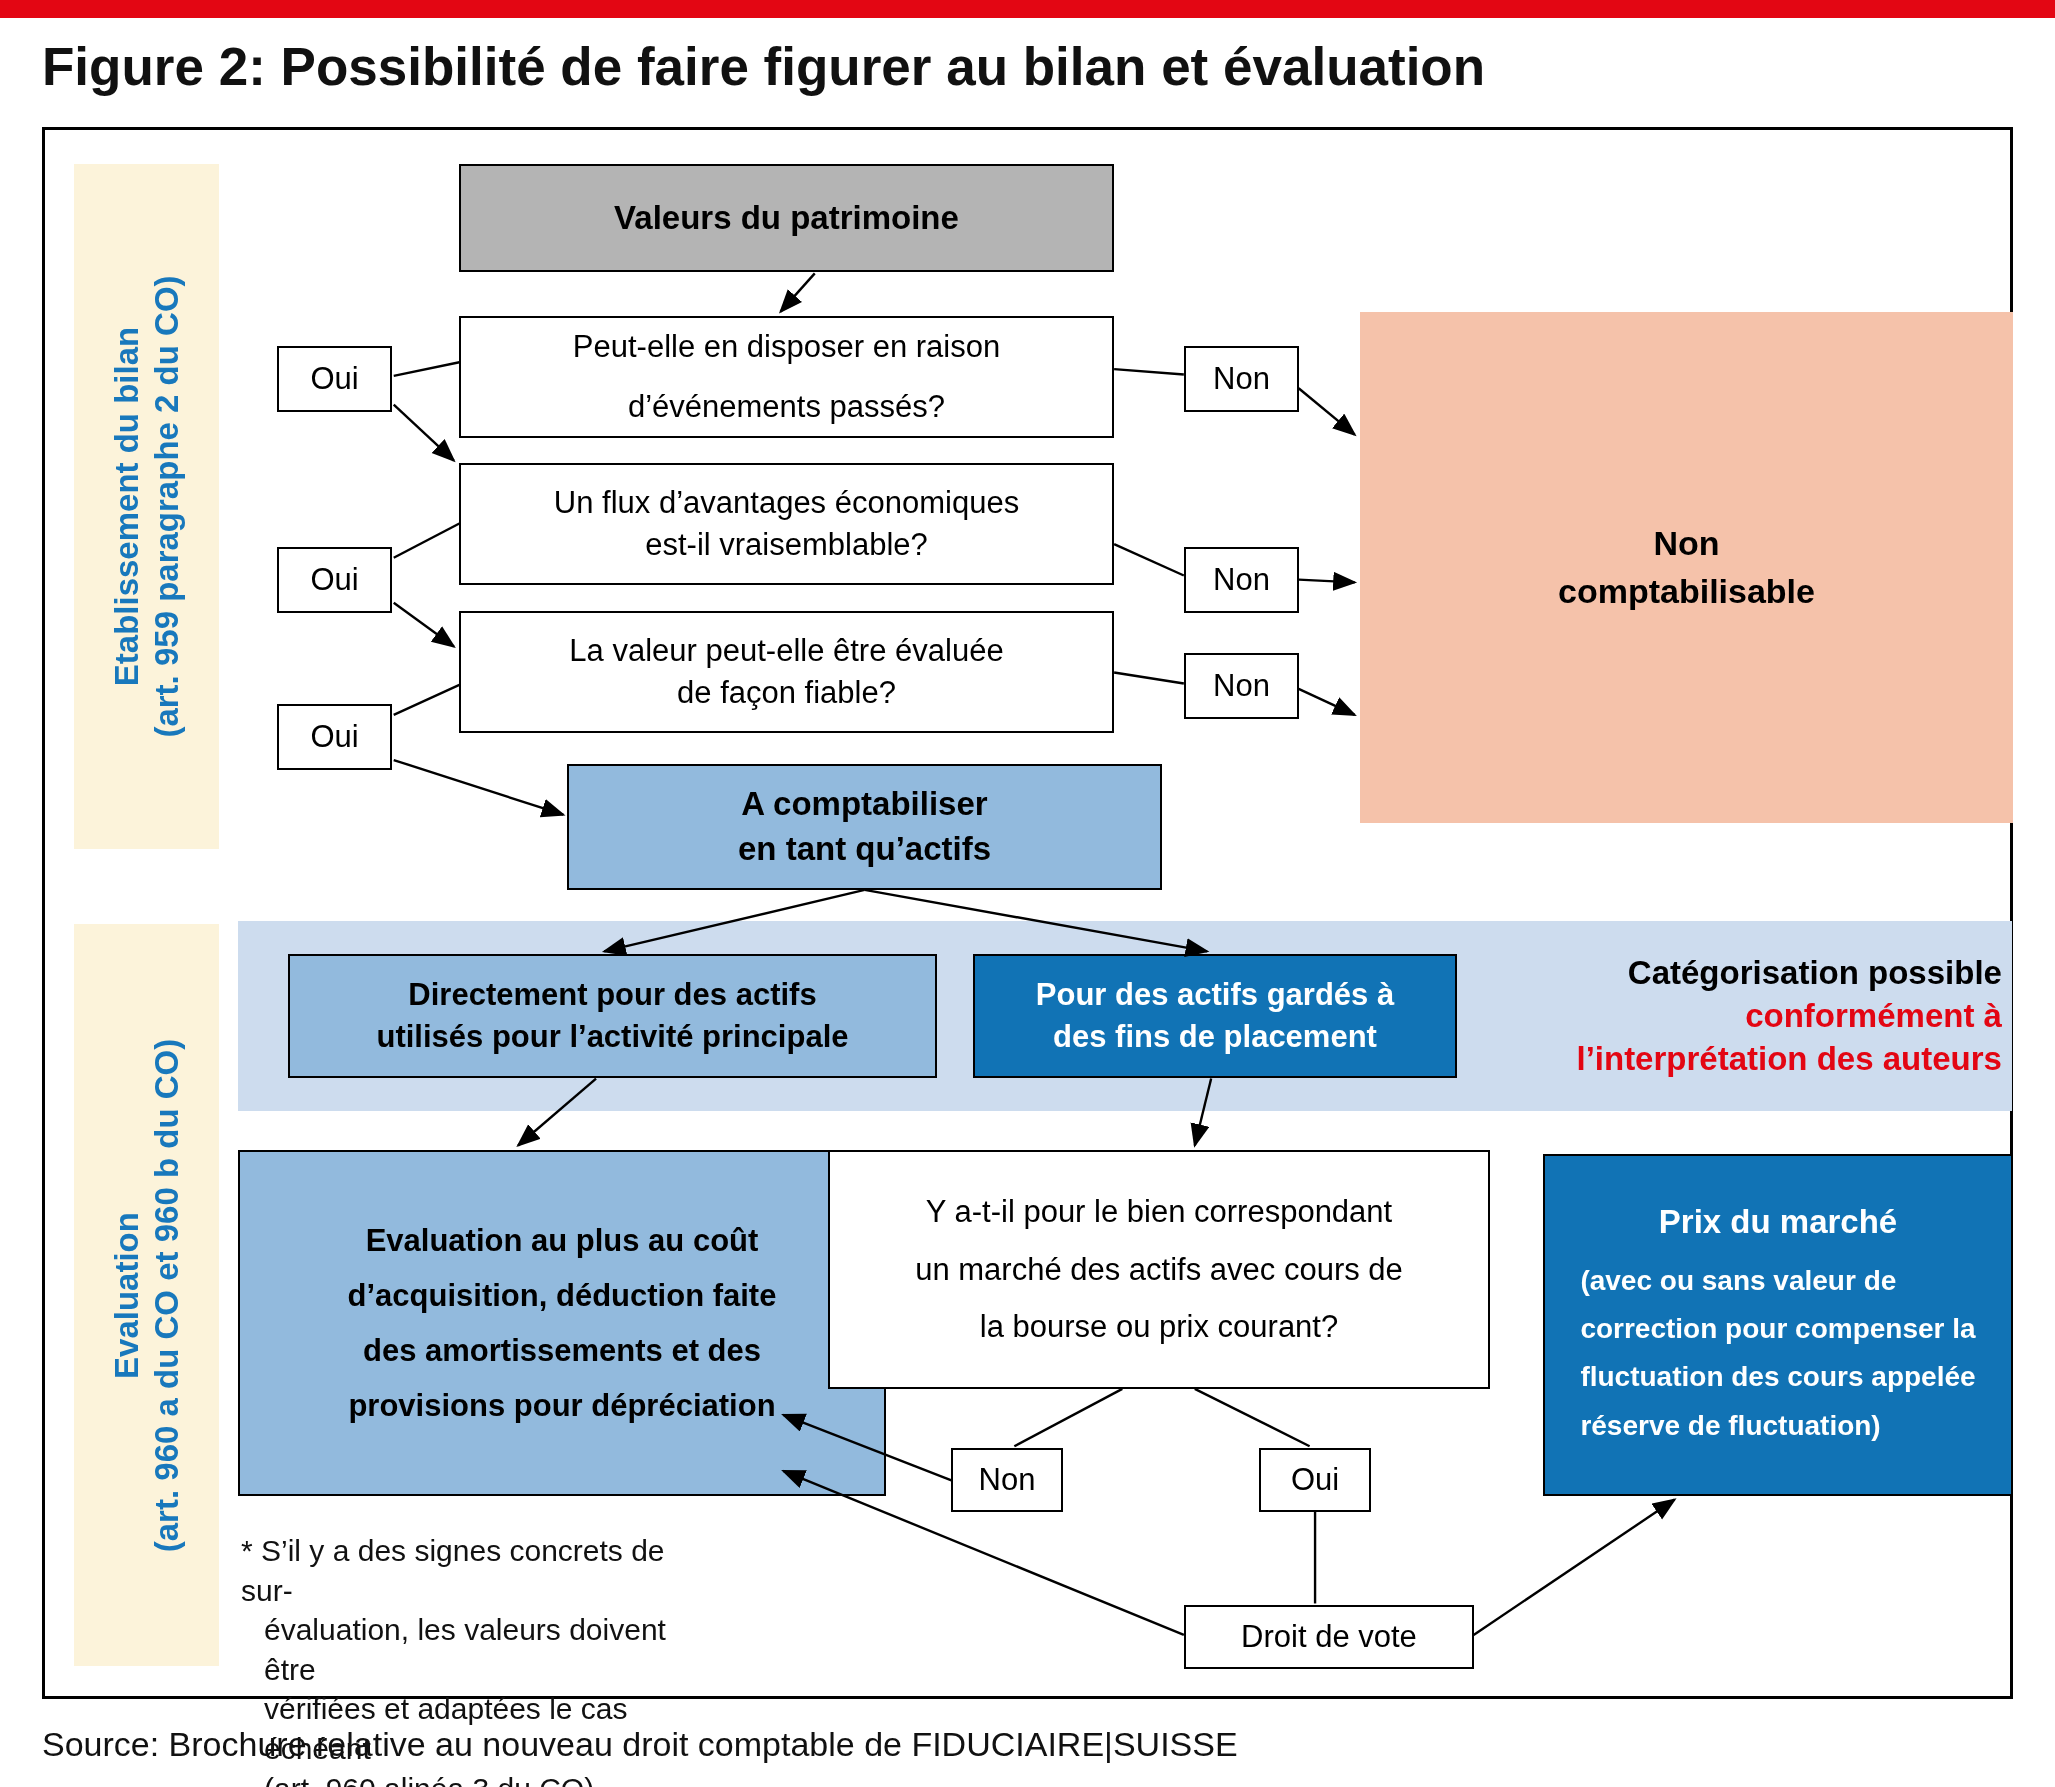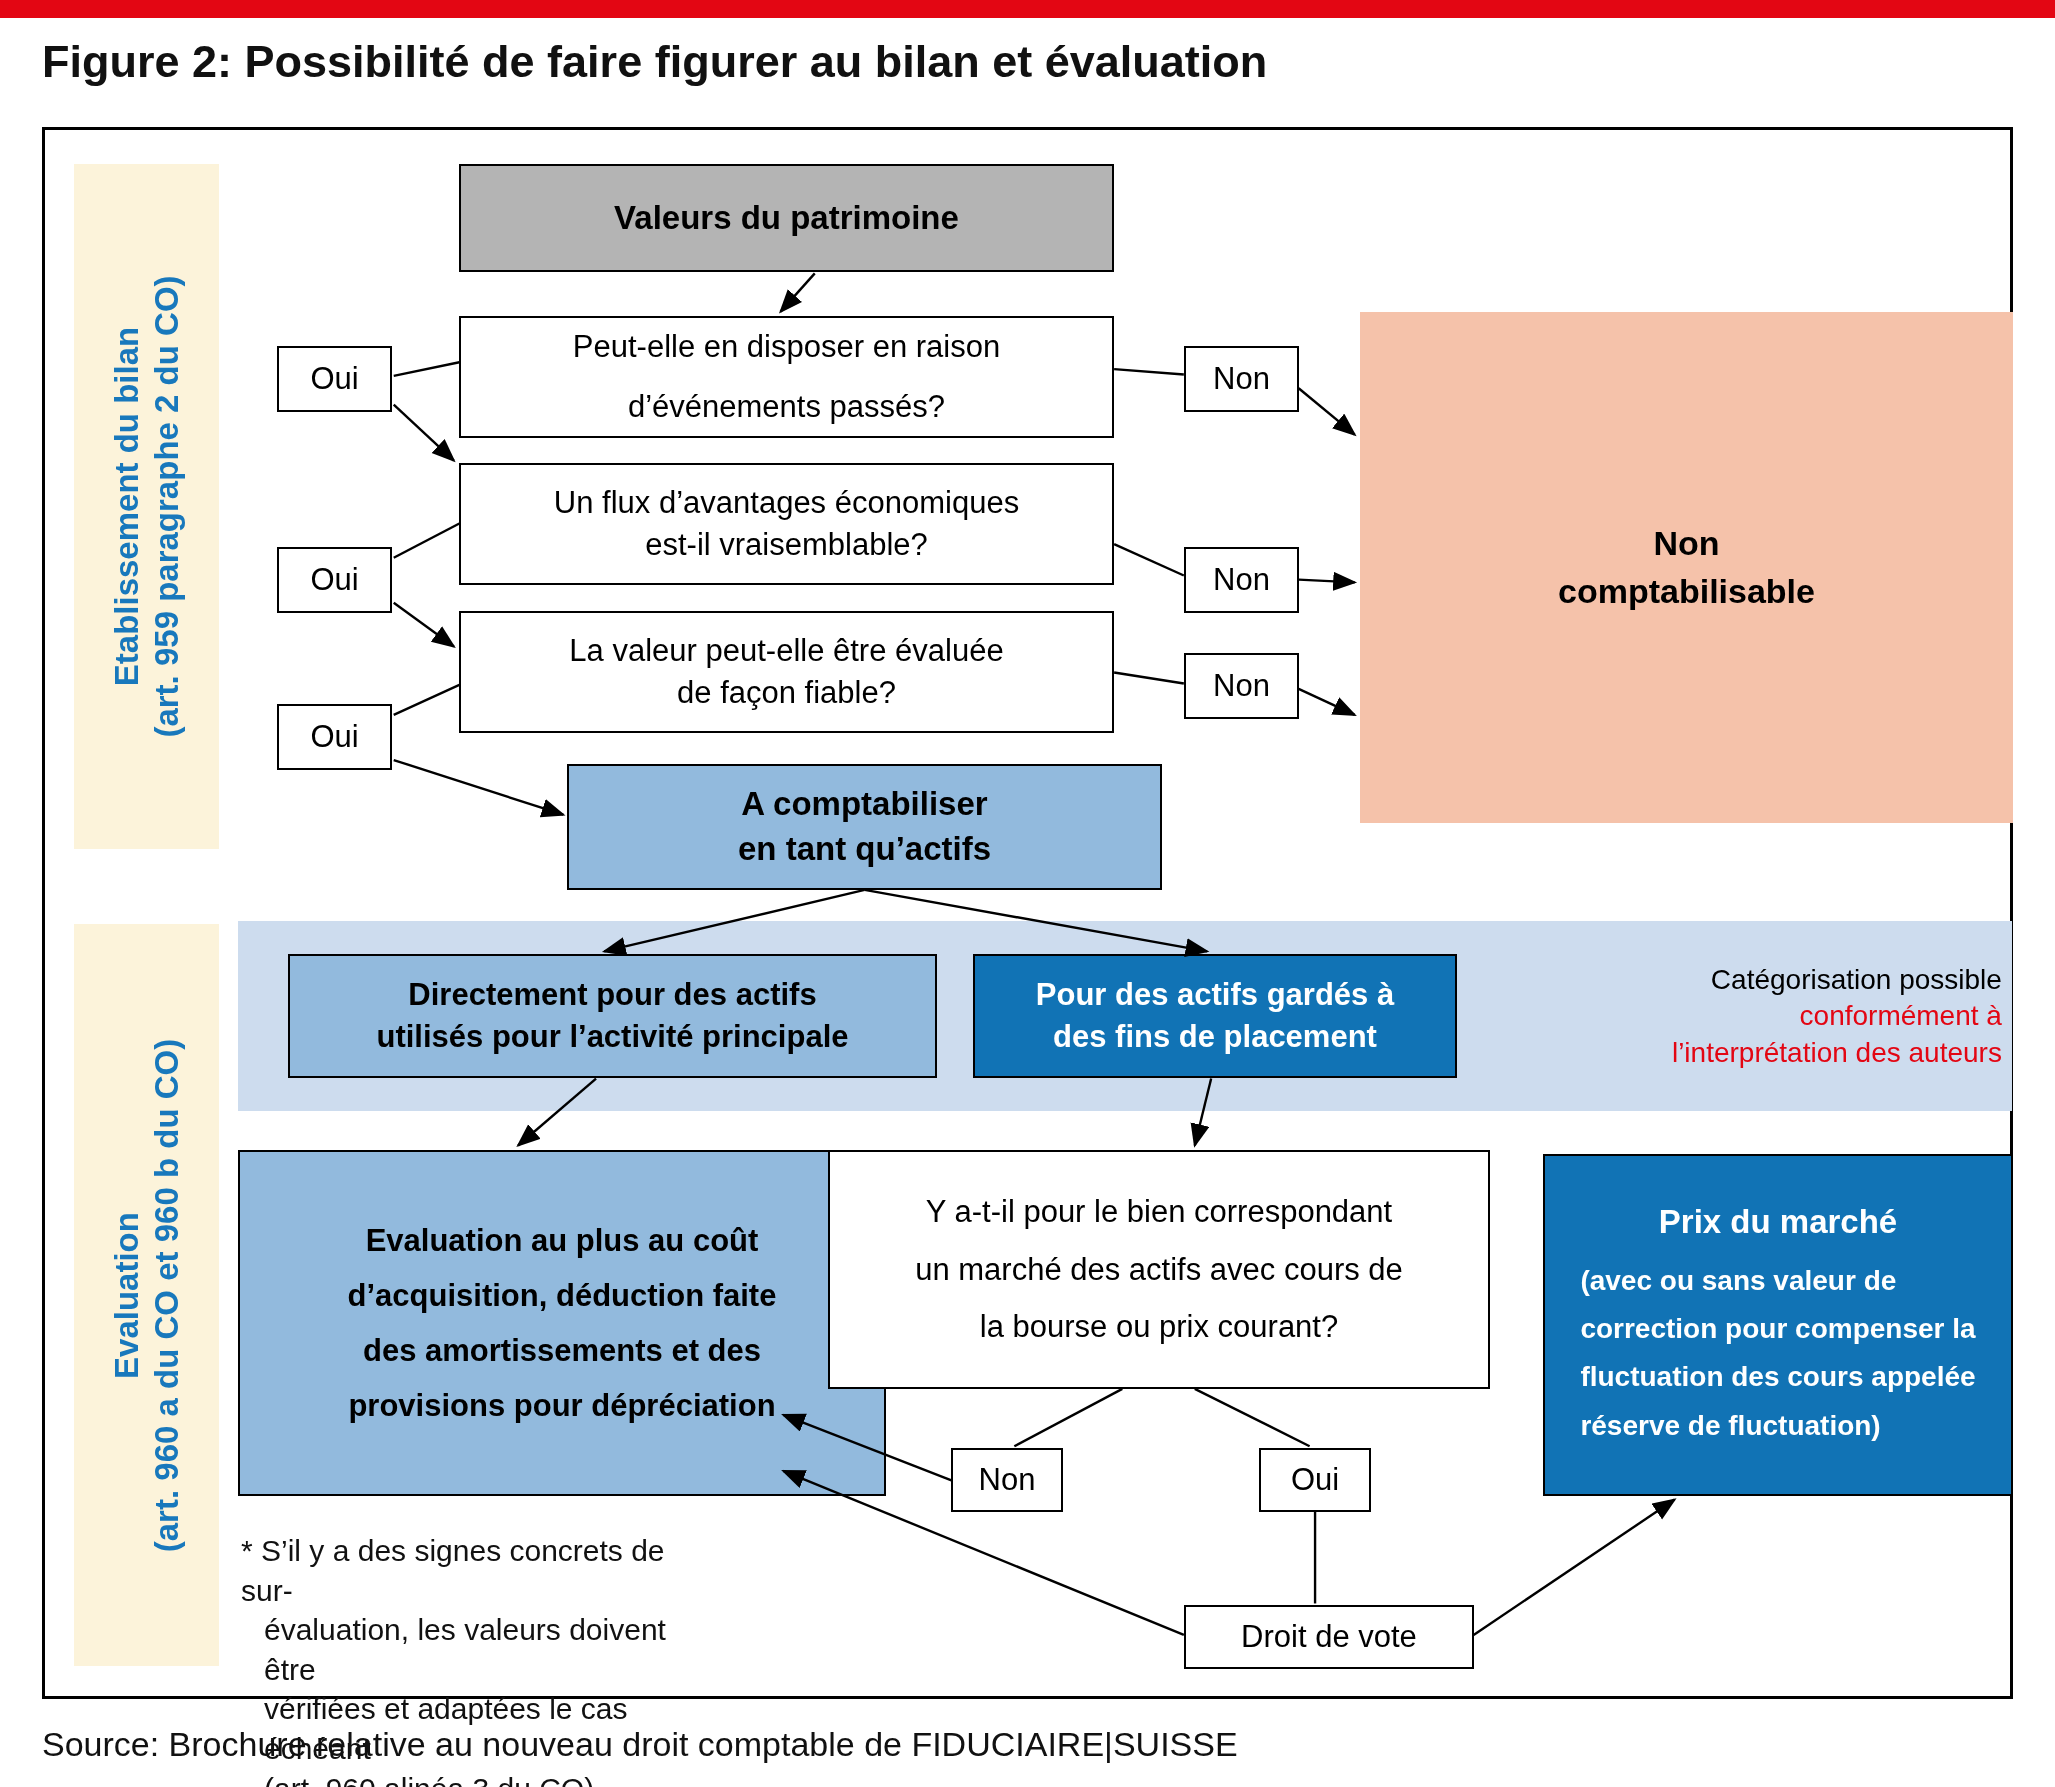--- a/index.html
+++ b/index.html
@@ -9,21 +9,21 @@
   }
   .abs{position:absolute;box-sizing:border-box;}
   .box{
     position:absolute;box-sizing:border-box;border:2.7px solid #000;background:#fff;
     display:flex;flex-direction:column;align-items:center;justify-content:center;
     text-align:left;line-height:1.35;
   }
   .fillonly{border:none;}
 
   #topbar{left:0;top:0;width:2056px;height:18px;background:var(--accent-red,#e30613);}
-  #title{left:42px;top:36px;width:1777px;font-size:45px;font-weight:bold;color:#111;}
+  #title{left:42px;top:36px;width:1777px;font-size:53px;font-weight:bold;color:#111;}
   #frame{left:42px;top:127px;width:1971px;height:1572px;border:3.4px solid #000;background:transparent;}
 
   #cream-bilan{left:74px;top:164px;width:145px;height:685px;background:var(--cream,#fcf3da);}
   #cream-eval{left:74px;top:924px;width:145px;height:742px;background:var(--cream,#fcf3da);}
   .vlabel{
     position:absolute;display:flex;flex-direction:column;align-items:center;justify-content:center;
     transform:rotate(-90deg);color:var(--sidebar-blue,#1878bc);font-weight:bold;font-size:33px;line-height:1.2;text-align:center;
   }
   #vlabel-bilan{left:-196px;top:434px;width:685px;height:145px;}
   #vlabel-eval{left:-225px;top:1223px;width:742px;height:145px;}
@@ -36,21 +36,21 @@
   #non1{left:1184px;top:346px;} #non2{left:1184px;top:547px;} #non3{left:1184px;top:653px;}
 
   #salmon{left:1360px;top:312px;width:653px;height:511px;background:var(--salmon,#f5c2aa);font-size:34px;font-weight:bold;line-height:1.4;}
   #assets{left:567px;top:764px;width:595px;height:126px;background:var(--mid-blue,#92badd);font-size:33px;font-weight:bold;}
 
   #band{left:238px;top:921px;width:1774px;height:190px;background:var(--band-blue,#cddcee);}
   #direct{left:272px;top:954px;width:649px;height:124px;background:var(--mid-blue,#92badd);font-size:31px;font-weight:bold;margin-left:16px;}
   #invest{left:973px;top:954px;width:484px;height:124px;background:var(--dark-blue,#1173b5);color:#fff;font-size:31px;font-weight:bold;}
   #catnote{
     left:1476px;top:955px;width:530px;height:123px;display:flex;flex-direction:column;justify-content:center;
-    text-align:right;font-size:28px;font-weight:normal;line-height:1.3;padding-right:4.1px;
+    text-align:right;font-size:33px;font-weight:bold;line-height:1.3;padding-right:4.1px;
   }
   #catnote .red{color:var(--accent-red,#e30613);}
 
   #costbox{left:238px;top:1150px;width:648px;height:346px;background:var(--mid-blue,#92badd);font-size:31px;font-weight:bold;line-height:1.78;}
   #marketq{left:828px;top:1150px;width:662px;height:239px;font-size:31px;line-height:1.85;}
   #pricebox{left:1543px;top:1154px;width:470px;height:342px;background:var(--dark-blue,#1173b5);color:#fff;}
   #pricebox .pt{font-size:33px;font-weight:bold;margin-bottom:12.3px;}
   #pricebox .ps{font-size:28px;font-weight:bold;line-height:1.72;}
 
   #nonE{left:951px;top:1448px;width:112px;height:64px;font-size:31px;}

